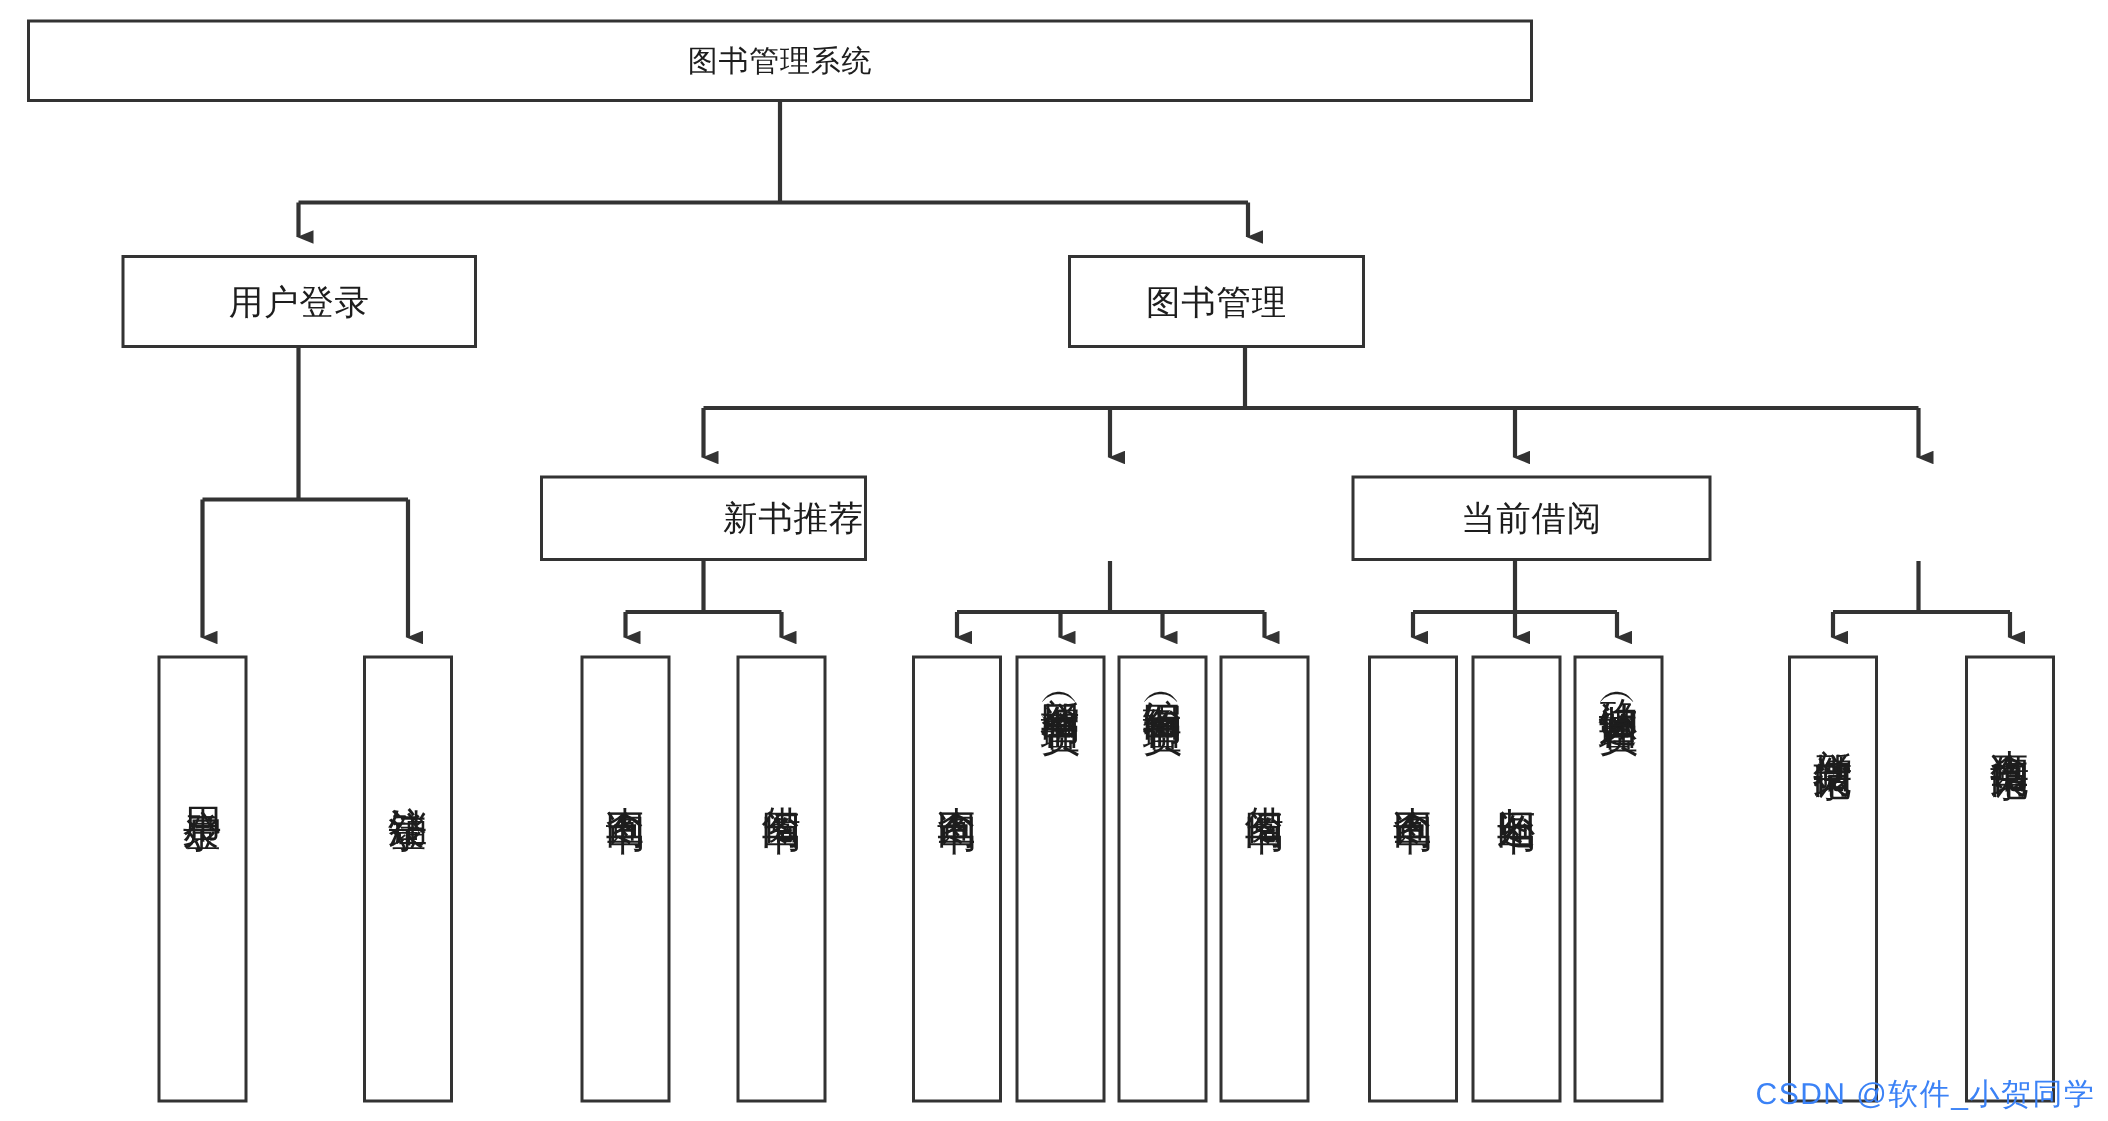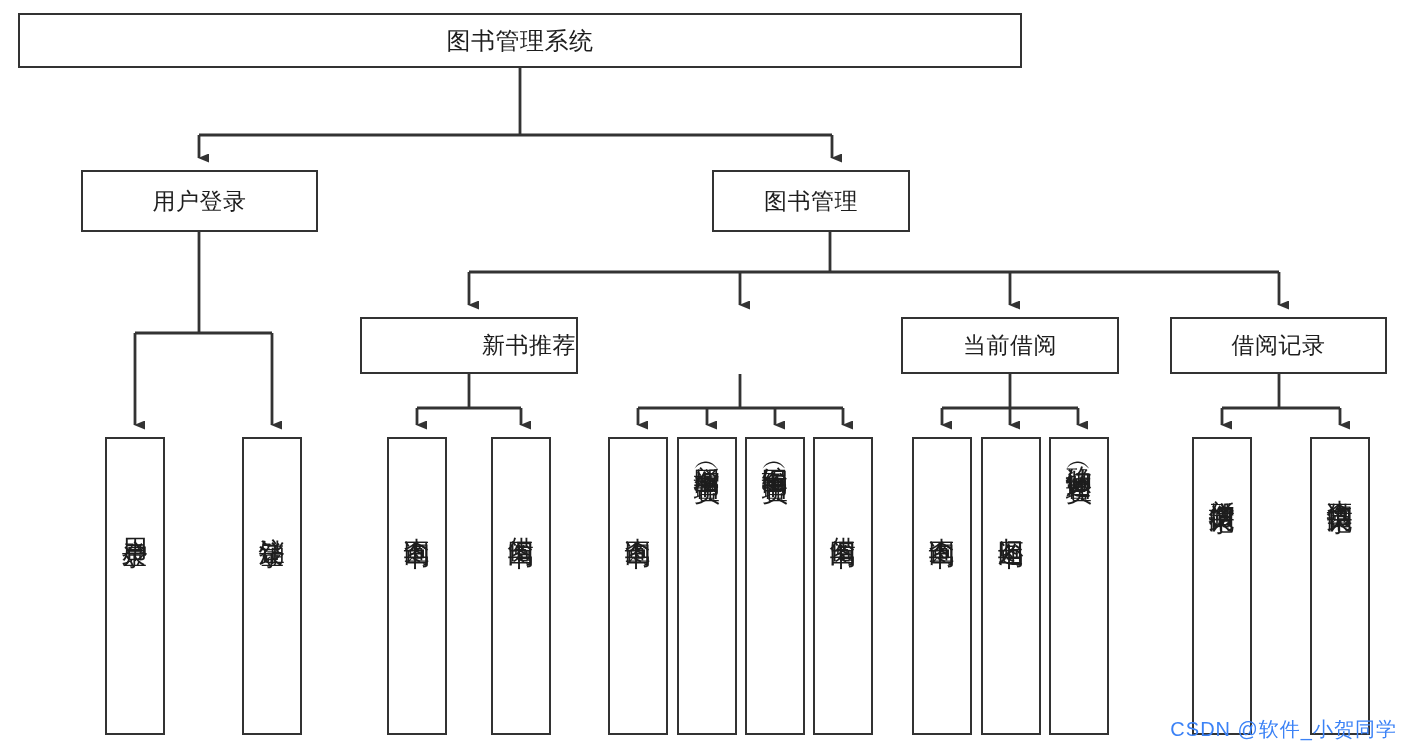--- a/index.html
+++ b/index.html
@@ -40,21 +40,21 @@
   .node-label {
     color: #1d1d1d;
     letter-spacing: 0.5px;
     white-space: nowrap;
   }
   .node.horiz .node-label {
     font-size: 23px;
     line-height: 1;
   }
   .node.root .node-label {
-    font-size: 24px;
+    font-size: 20px;
   }
   .node.vert {
     align-items: flex-start;
     justify-content: center;
     padding-top: 0;
   }
   .node.vert .node-label {
     writing-mode: vertical-rl;
     text-orientation: upright;
     font-size: 26px;
@@ -144,27 +144,24 @@
 
   <div class="node horiz" style="left:712px; top:170px; width:198px; height:62px;">
     <span class="node-label">图书管理</span>
   </div>
 
   <div class="node horiz" style="left:360px; top:317px; width:218px; height:57px;justify-content:flex-end;">
     <span class="node-label">新书推荐</span>
   </div>
 
 
-  <div class="node horiz" style="left:901px; top:317px; width:218px; height:57px;">
+  <div class="node horiz" style="left:901px; top:317px; width:240px; height:57px;">
     <span class="node-label">当前借阅</span>
   </div>
 
-  <div class="node horiz" style="left:1170px; top:317px; width:217px; height:57px;">
-    <span class="node-label">借阅记录</span>
-  </div>
 
   <div class="node vert mid" style="left:105px; top:437px; width:60px; height:298px;">
     <span class="node-label">用户登录</span>
   </div>
 
   <div class="node vert mid" style="left:242px; top:437px; width:60px; height:298px;">
     <span class="node-label">注销登录</span>
   </div>
 
   <div class="node vert mid" style="left:387px; top:437px; width:60px; height:298px;">

